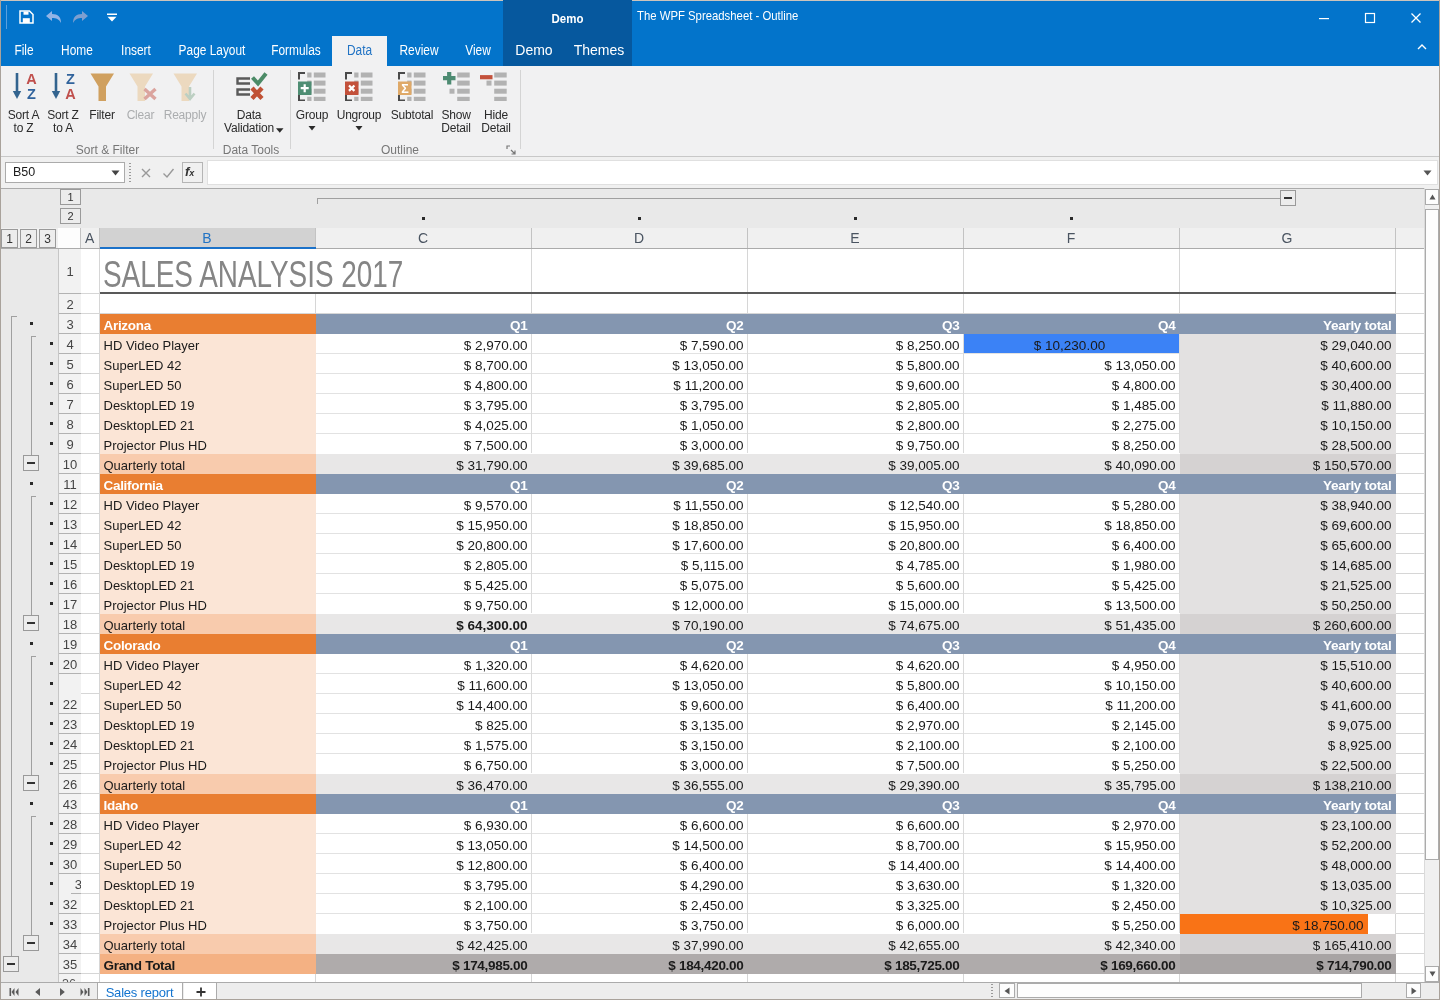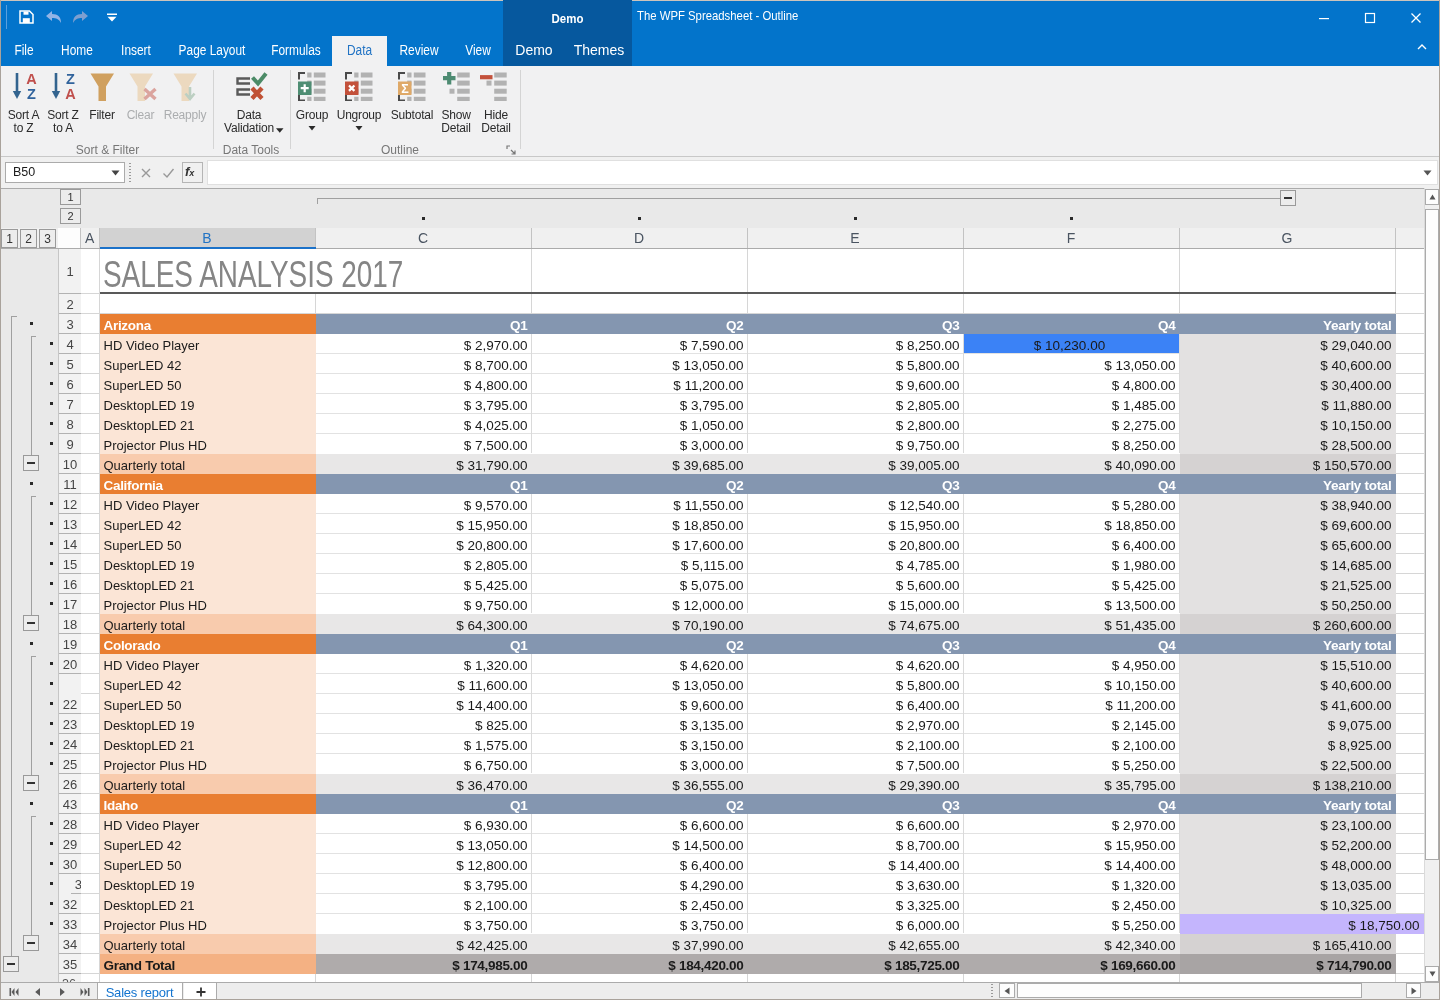--- a/index.html
+++ b/index.html
@@ -462,21 +462,21 @@
 <div class="cell" style="left:747.5px;top:573.5px;width:216.0px;height:20px;background:#fff;padding-right:4px;text-align:right;font-weight:normal;color:#1a1a1a;font-size:13.5px;">$ 5,600.00</div>
 <div class="cell" style="left:963.5px;top:573.5px;width:216.0px;height:20px;background:#fff;padding-right:4px;text-align:right;font-weight:normal;color:#1a1a1a;font-size:13.5px;">$ 5,425.00</div>
 <div class="cell" style="left:1179.5px;top:573.5px;width:216.0px;height:20px;background:#e3e1e1;padding-right:4px;text-align:right;font-weight:normal;color:#1a1a1a;font-size:13.5px;">$ 21,525.00</div>
 <div class="cell" style="left:99.5px;top:593.5px;width:216.0px;height:20px;background:#fbe5d6;padding-left:4px;text-align:left;font-weight:normal;color:#1a1a1a;font-size:13px;">Projector Plus HD</div>
 <div class="cell" style="left:315.5px;top:593.5px;width:216.0px;height:20px;background:#fff;padding-right:4px;text-align:right;font-weight:normal;color:#1a1a1a;font-size:13.5px;">$ 9,750.00</div>
 <div class="cell" style="left:531.5px;top:593.5px;width:216.0px;height:20px;background:#fff;padding-right:4px;text-align:right;font-weight:normal;color:#1a1a1a;font-size:13.5px;">$ 12,000.00</div>
 <div class="cell" style="left:747.5px;top:593.5px;width:216.0px;height:20px;background:#fff;padding-right:4px;text-align:right;font-weight:normal;color:#1a1a1a;font-size:13.5px;">$ 15,000.00</div>
 <div class="cell" style="left:963.5px;top:593.5px;width:216.0px;height:20px;background:#fff;padding-right:4px;text-align:right;font-weight:normal;color:#1a1a1a;font-size:13.5px;">$ 13,500.00</div>
 <div class="cell" style="left:1179.5px;top:593.5px;width:216.0px;height:20px;background:#e3e1e1;padding-right:4px;text-align:right;font-weight:normal;color:#1a1a1a;font-size:13.5px;">$ 50,250.00</div>
 <div class="cell" style="left:99.5px;top:613.5px;width:216.0px;height:20px;background:#f8cbad;padding-left:4px;text-align:left;font-weight:normal;color:#1a1a1a;font-size:13px;">Quarterly total</div>
-<div class="cell" style="left:315.5px;top:613.5px;width:216.0px;height:20px;background:#e8e7e7;padding-right:4px;text-align:right;font-weight:normal;color:#1a1a1a;font-size:13.5px;">$ 64,300.00</div>
+<div class="cell" style="left:315.5px;top:613.5px;width:216.0px;height:20px;background:#e8e7e7;padding-right:4px;text-align:right;font-weight:bold;color:#1a1a1a;font-size:13.5px;">$ 64,300.00</div>
 <div class="cell" style="left:531.5px;top:613.5px;width:216.0px;height:20px;background:#e8e7e7;padding-right:4px;text-align:right;font-weight:normal;color:#1a1a1a;font-size:13.5px;">$ 70,190.00</div>
 <div class="cell" style="left:747.5px;top:613.5px;width:216.0px;height:20px;background:#e8e7e7;padding-right:4px;text-align:right;font-weight:normal;color:#1a1a1a;font-size:13.5px;">$ 74,675.00</div>
 <div class="cell" style="left:963.5px;top:613.5px;width:216.0px;height:20px;background:#e8e7e7;padding-right:4px;text-align:right;font-weight:normal;color:#1a1a1a;font-size:13.5px;">$ 51,435.00</div>
 <div class="cell" style="left:1179.5px;top:613.5px;width:216.0px;height:20px;background:#d5d2d2;padding-right:4px;text-align:right;font-weight:normal;color:#1a1a1a;font-size:13.5px;">$ 260,600.00</div>
 <div class="cell" style="left:99.5px;top:633.5px;width:216.0px;height:20px;background:#e97e31;padding-left:4px;text-align:left;font-weight:bold;letter-spacing:-0.3px;color:#fff;font-size:13.5px;">Colorado</div>
 <div class="cell" style="left:315.5px;top:633.5px;width:216.0px;height:20px;background:#8496b0;padding-right:4px;text-align:right;font-weight:bold;letter-spacing:-0.3px;color:#fff;font-size:13.5px;">Q1</div>
 <div class="cell" style="left:531.5px;top:633.5px;width:216.0px;height:20px;background:#8496b0;padding-right:4px;text-align:right;font-weight:bold;letter-spacing:-0.3px;color:#fff;font-size:13.5px;">Q2</div>
 <div class="cell" style="left:747.5px;top:633.5px;width:216.0px;height:20px;background:#8496b0;padding-right:4px;text-align:right;font-weight:bold;letter-spacing:-0.3px;color:#fff;font-size:13.5px;">Q3</div>
 <div class="cell" style="left:963.5px;top:633.5px;width:216.0px;height:20px;background:#8496b0;padding-right:4px;text-align:right;font-weight:bold;letter-spacing:-0.3px;color:#fff;font-size:13.5px;">Q4</div>
 <div class="cell" style="left:1179.5px;top:633.5px;width:216.0px;height:20px;background:#8496b0;padding-right:4px;text-align:right;font-weight:bold;letter-spacing:-0.3px;color:#fff;font-size:13.5px;">Yearly total</div>
@@ -556,21 +556,21 @@
 <div class="cell" style="left:315.5px;top:893.5px;width:216.0px;height:20px;background:#fff;padding-right:4px;text-align:right;font-weight:normal;color:#1a1a1a;font-size:13.5px;">$ 2,100.00</div>
 <div class="cell" style="left:531.5px;top:893.5px;width:216.0px;height:20px;background:#fff;padding-right:4px;text-align:right;font-weight:normal;color:#1a1a1a;font-size:13.5px;">$ 2,450.00</div>
 <div class="cell" style="left:747.5px;top:893.5px;width:216.0px;height:20px;background:#fff;padding-right:4px;text-align:right;font-weight:normal;color:#1a1a1a;font-size:13.5px;">$ 3,325.00</div>
 <div class="cell" style="left:963.5px;top:893.5px;width:216.0px;height:20px;background:#fff;padding-right:4px;text-align:right;font-weight:normal;color:#1a1a1a;font-size:13.5px;">$ 2,450.00</div>
 <div class="cell" style="left:1179.5px;top:893.5px;width:216.0px;height:20px;background:#e3e1e1;padding-right:4px;text-align:right;font-weight:normal;color:#1a1a1a;font-size:13.5px;">$ 10,325.00</div>
 <div class="cell" style="left:99.5px;top:913.5px;width:216.0px;height:20px;background:#fbe5d6;padding-left:4px;text-align:left;font-weight:normal;color:#1a1a1a;font-size:13px;">Projector Plus HD</div>
 <div class="cell" style="left:315.5px;top:913.5px;width:216.0px;height:20px;background:#fff;padding-right:4px;text-align:right;font-weight:normal;color:#1a1a1a;font-size:13.5px;">$ 3,750.00</div>
 <div class="cell" style="left:531.5px;top:913.5px;width:216.0px;height:20px;background:#fff;padding-right:4px;text-align:right;font-weight:normal;color:#1a1a1a;font-size:13.5px;">$ 3,750.00</div>
 <div class="cell" style="left:747.5px;top:913.5px;width:216.0px;height:20px;background:#fff;padding-right:4px;text-align:right;font-weight:normal;color:#1a1a1a;font-size:13.5px;">$ 6,000.00</div>
 <div class="cell" style="left:963.5px;top:913.5px;width:216.0px;height:20px;background:#fff;padding-right:4px;text-align:right;font-weight:normal;color:#1a1a1a;font-size:13.5px;">$ 5,250.00</div>
-<div class="cell" style="left:1179.5px;top:913.5px;width:244px;height:20px;background:#c4b5fd;padding-right:4px;text-align:right;font-weight:normal;color:#1a1a1a;font-size:13.5px;">$ 18,750.00</div>
+<div class="cell" style="left:1179.5px;top:913.5px;width:188px;height:20px;background:#f97316;padding-right:4px;text-align:right;font-weight:normal;color:#1a1a1a;font-size:13.5px;">$ 18,750.00</div>
 <div class="cell" style="left:99.5px;top:933.5px;width:216.0px;height:20px;background:#f8cbad;padding-left:4px;text-align:left;font-weight:normal;color:#1a1a1a;font-size:13px;">Quarterly total</div>
 <div class="cell" style="left:315.5px;top:933.5px;width:216.0px;height:20px;background:#e8e7e7;padding-right:4px;text-align:right;font-weight:normal;color:#1a1a1a;font-size:13.5px;padding-left:27px;">$ 42,425.00</div>
 <div class="cell" style="left:531.5px;top:933.5px;width:216.0px;height:20px;background:#e8e7e7;padding-right:4px;text-align:right;font-weight:normal;color:#1a1a1a;font-size:13.5px;">$ 37,990.00</div>
 <div class="cell" style="left:747.5px;top:933.5px;width:216.0px;height:20px;background:#e8e7e7;padding-right:4px;text-align:right;font-weight:normal;color:#1a1a1a;font-size:13.5px;">$ 42,655.00</div>
 <div class="cell" style="left:963.5px;top:933.5px;width:216.0px;height:20px;background:#e8e7e7;padding-right:4px;text-align:right;font-weight:normal;color:#1a1a1a;font-size:13.5px;">$ 42,340.00</div>
 <div class="cell" style="left:1179.5px;top:933.5px;width:216.0px;height:20px;background:#d5d2d2;padding-right:4px;text-align:right;font-weight:normal;color:#1a1a1a;font-size:13.5px;">$ 165,410.00</div>
 <div class="cell" style="left:99.5px;top:953.5px;width:216.0px;height:20px;background:#f4b183;padding-left:4px;text-align:left;font-weight:bold;letter-spacing:-0.3px;color:#1a1a1a;font-size:13.5px;">Grand Total</div>
 <div class="cell" style="left:315.5px;top:953.5px;width:216.0px;height:20px;background:#afabab;padding-right:4px;text-align:right;font-weight:bold;letter-spacing:-0.3px;color:#1a1a1a;font-size:13.5px;">$ 174,985.00</div>
 <div class="cell" style="left:531.5px;top:953.5px;width:216.0px;height:20px;background:#afabab;padding-right:4px;text-align:right;font-weight:bold;letter-spacing:-0.3px;color:#1a1a1a;font-size:13.5px;">$ 184,420.00</div>
 <div class="cell" style="left:747.5px;top:953.5px;width:216.0px;height:20px;background:#afabab;padding-right:4px;text-align:right;font-weight:bold;letter-spacing:-0.3px;color:#1a1a1a;font-size:13.5px;">$ 185,725.00</div>

